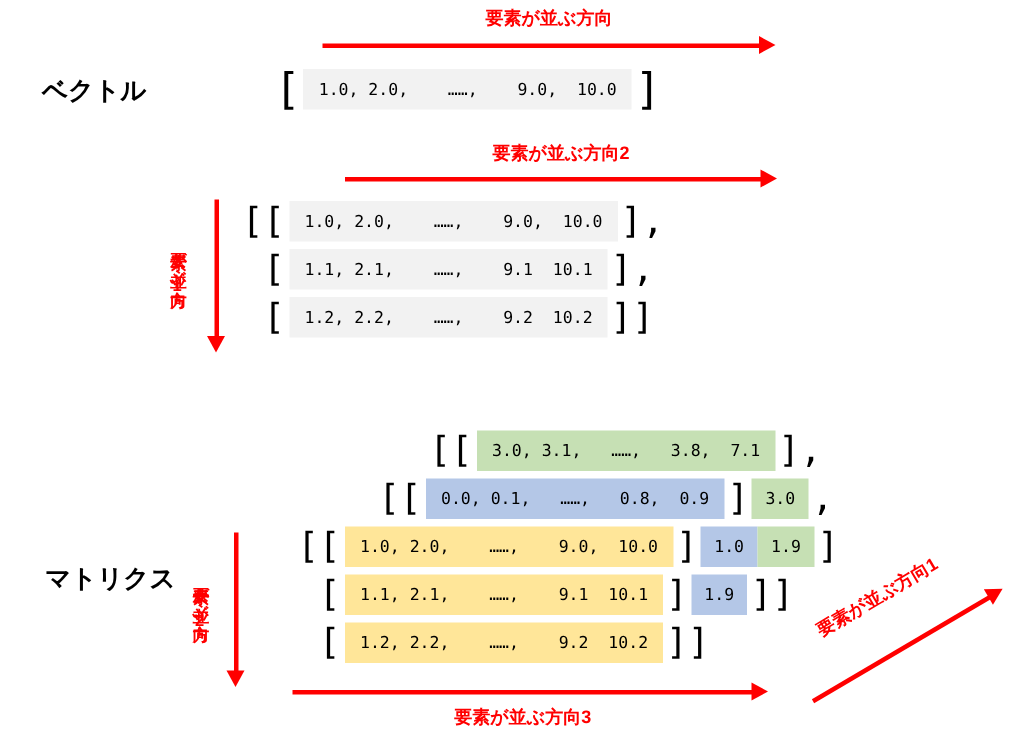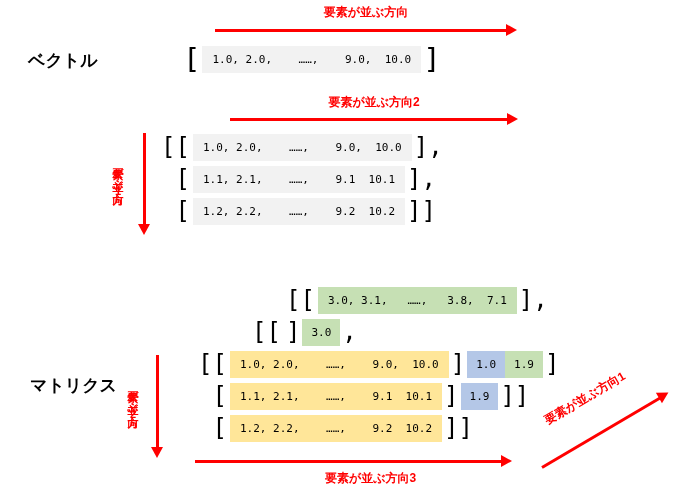--- a/index.html
+++ b/index.html
@@ -93,20 +93,21 @@
   </div>
 
   <div class="row-line" style="left:283px;top:287px;">
     <span class="bk pfx">[[</span>
     <span class="cellbox bg-green">3.0, 3.1,   ……,   3.8,  7.1</span>
     <span class="bk">],</span>
   </div>
 
   <div class="row-line" style="left:249px;top:319px;">
     <span class="bk pfx">[[</span>
+    <span class="cellbox bg-blue">0.0, 0.1,   ……,   0.8,  0.9</span>
     <span class="bk">]</span>
     <span class="cellbox peek bg-green">3.0</span>
     <span class="bk">,</span>
   </div>
 
   <div class="row-line" style="left:195px;top:351px;">
     <span class="bk pfx">[[</span>
     <span class="cellbox bg-yellow">1.0, 2.0,    ……,    9.0,  10.0</span>
     <span class="bk">]</span>
     <span class="cellbox peek bg-blue">1.0</span>
@@ -125,21 +126,21 @@
   <div class="row-line" style="left:195px;top:415px;">
     <span class="bk pfx">[</span>
     <span class="cellbox bg-yellow">1.2, 2.2,    ……,    9.2  10.2</span>
     <span class="bk">]]</span>
   </div>
 
   <div class="arrow-r" style="left:195px;top:455px;width:317px;">
     <div class="shaft"></div>
     <div class="head"></div>
   </div>
-  <div class="dir-label" style="left:212px;top:470px;width:317px;">要素が並ぶ方向3</div>
+  <div class="dir-label" style="left:190px;top:470px;width:317px;">要素が並ぶ方向3</div>
 
   <div class="arrow-r rot" style="left:542px;top:461px;width:147px;transform:rotate(-30.5deg);">
     <div class="shaft"></div>
     <div class="head"></div>
   </div>
   <div class="dir-label rot" style="left:517px;top:430px;width:158px;transform:rotate(-30.5deg);">要素が並ぶ方向1</div>
 
 </div>
 
 </body></html>

